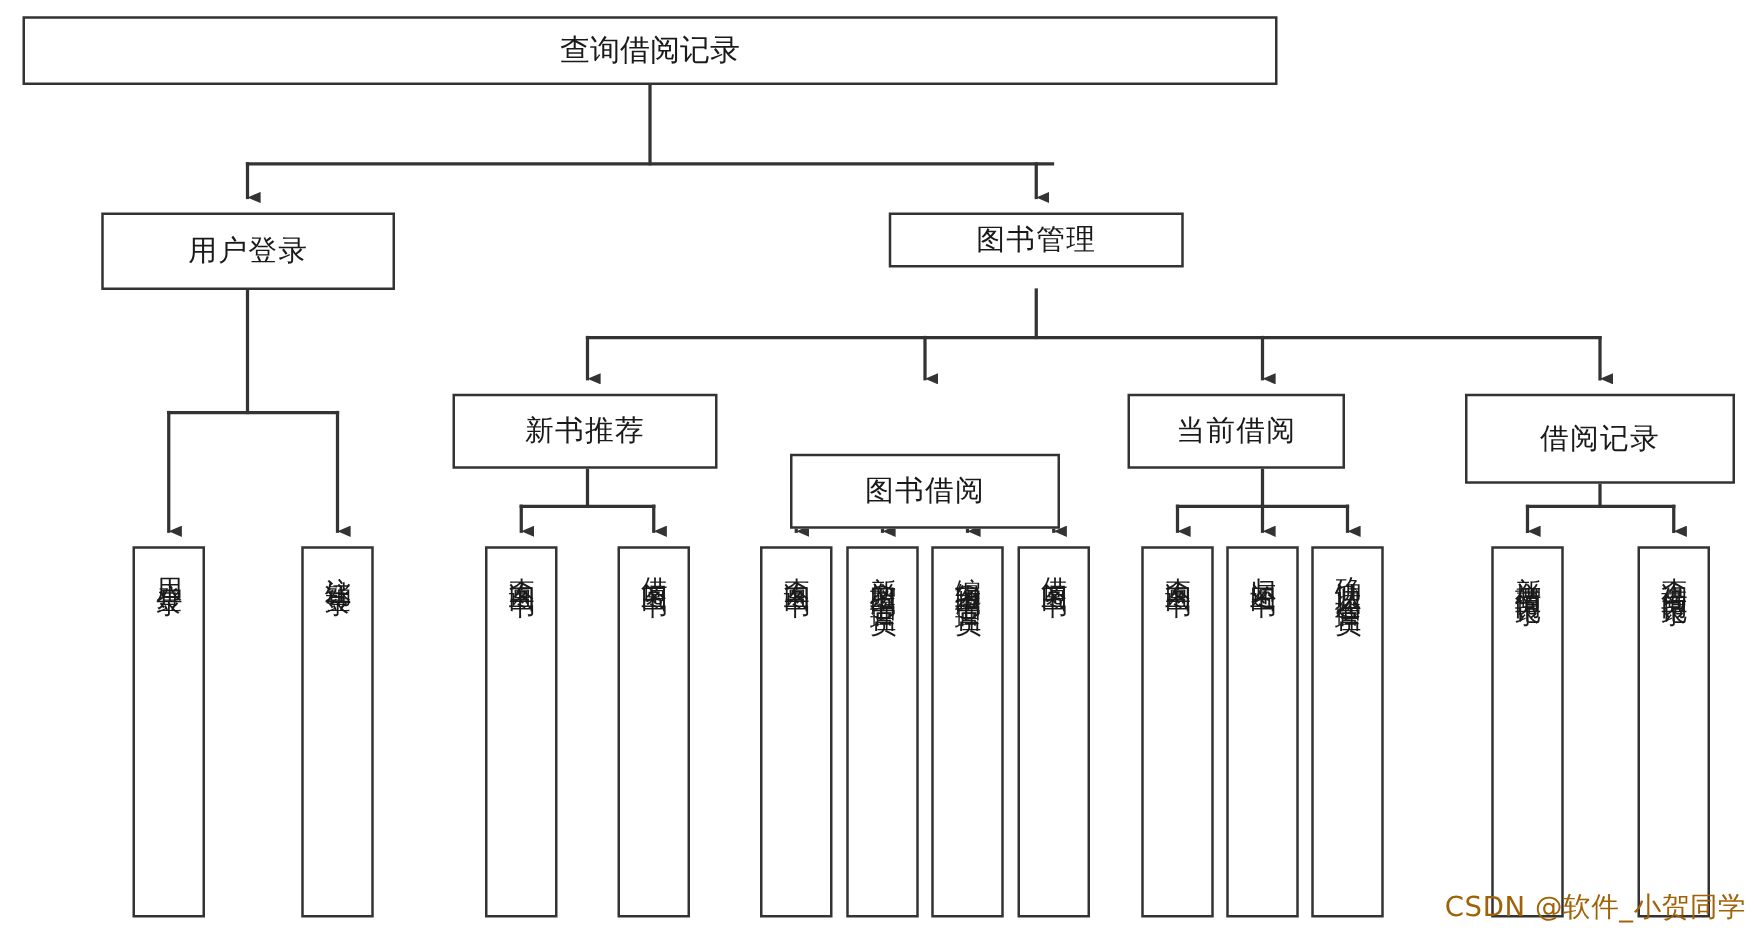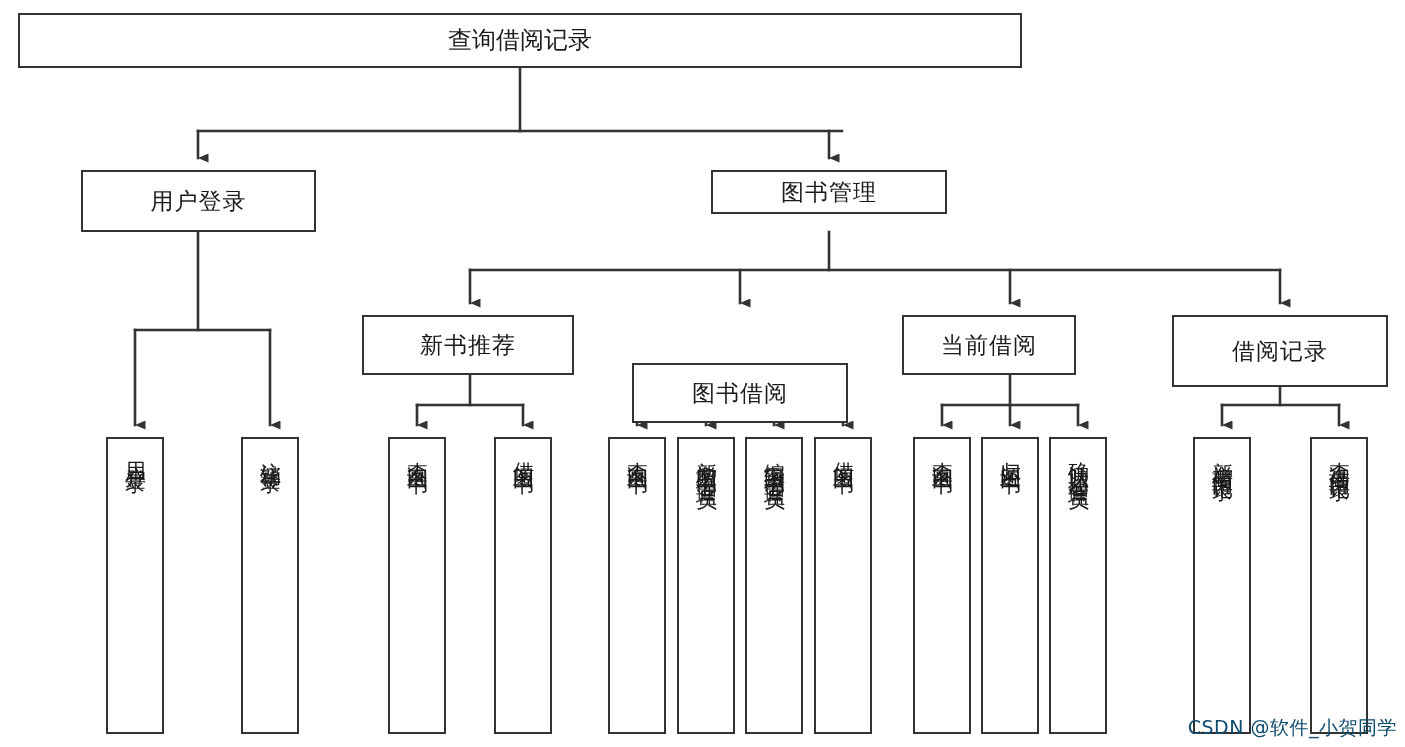--- a/index.html
+++ b/index.html
@@ -57,22 +57,22 @@
     text-orientation: upright;
     letter-spacing: 4px;
     line-height: 1;
     display: block;
     white-space: nowrap;
   }
   .watermark {
     position: absolute;
     right: 8px;
     bottom: 6px;
-    font-size: 19px;
-    color: #0c4a6e;
+    font-size: 22px;
+    color: #a16207;
     letter-spacing: 0.5px;
     white-space: nowrap;
     user-select: none;
   }
 </style>
 </head>
 <body>
 
 <div id="canvas">
 

